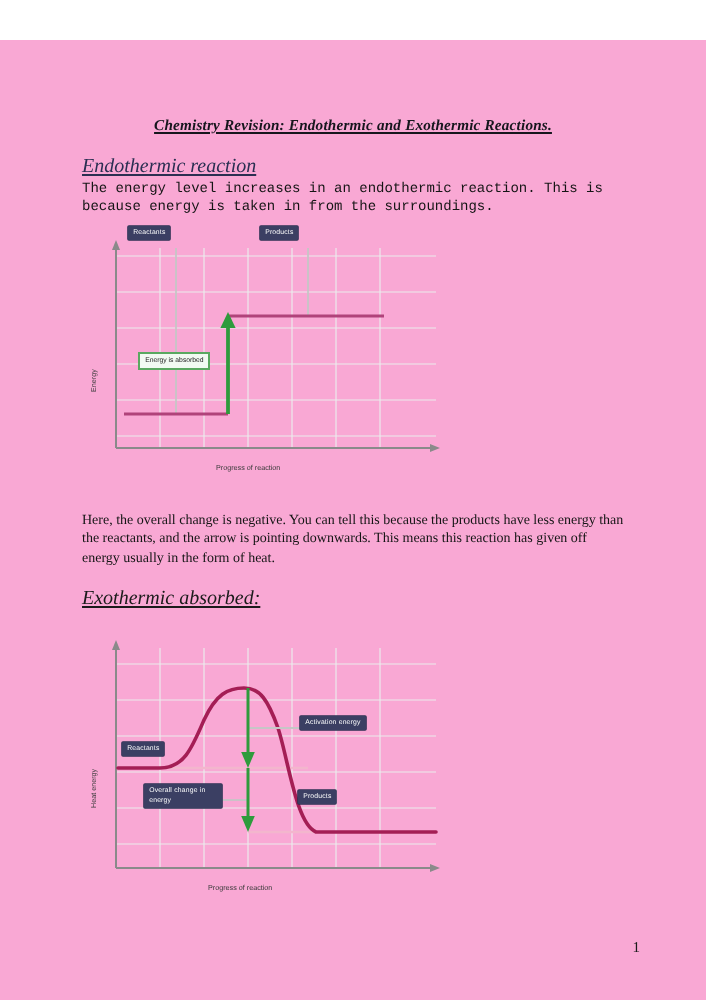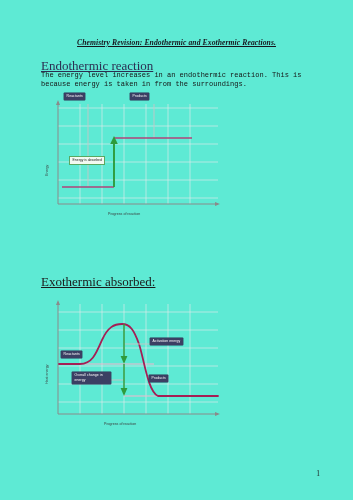--- a/index.html
+++ b/index.html
@@ -12,43 +12,45 @@
     height: 500px;
     position: relative;
     font-family: "Liberation Serif", serif;
     color: #1b1b1b;
     overflow: hidden;
   }
 
   .page {
     position: absolute;
     inset: 0;
-    background: #5eead4;
+    background: #f9a8d4;
     padding: 0;
+    margin-top: 20px;
   }
 
   
   .doc-title {
     position: absolute;
     left: 0;
     right: 0;
     top: 38px;
     text-align: center;
     font-weight: bold;
     font-style: italic;
     font-size: 7.6px;
     letter-spacing: .1px;
     text-decoration: underline;
     color: #16161d;
   }
 
   .sub-head {
     position: absolute;
     left: 41px;
-    font-size: 13px;
+    font-style: italic;
+    font-size: 10px;
     text-decoration: underline;
     color: #2b2f52;
     text-align: center;
   }
   .sub-head.endo { top: 58px; }
   .sub-head.exo  { top: 274px; color: #1b1b1b; }
 
   .para {
     position: absolute;
     left: 41px;
@@ -174,20 +176,21 @@
 
     <div class="badge" style="left:88px; top:-1px;">Products</div>
 
     <div class="green-label" style="left:27px; top:62px;">Energy is absorbed</div>
 
     <div class="axis-label y" style="left:3px; top:82px;">Energy</div>
 
     <div class="axis-label" style="left:66px; top:118px;">Progress of reaction</div>
   </div>
 
+  <div class="para p2">Here, the overall change is negative. You can tell this because the products have less energy than the reactants, and the arrow is pointing downwards. This means this reaction has given off energy usually in the form of heat.</div>
 
   <div class="sub-head exo">Exothermic absorbed:</div>
 
   <div class="figure exo">
     <svg class="fig-svg" viewBox="0 0 180 136">
 
       <g stroke="#ebebec" stroke-width="0.6">
         <line x1="16" y1="16" x2="176" y2="16"></line>
         <line x1="16" y1="34" x2="176" y2="34"></line>
         <line x1="16" y1="52" x2="176" y2="52"></line>

